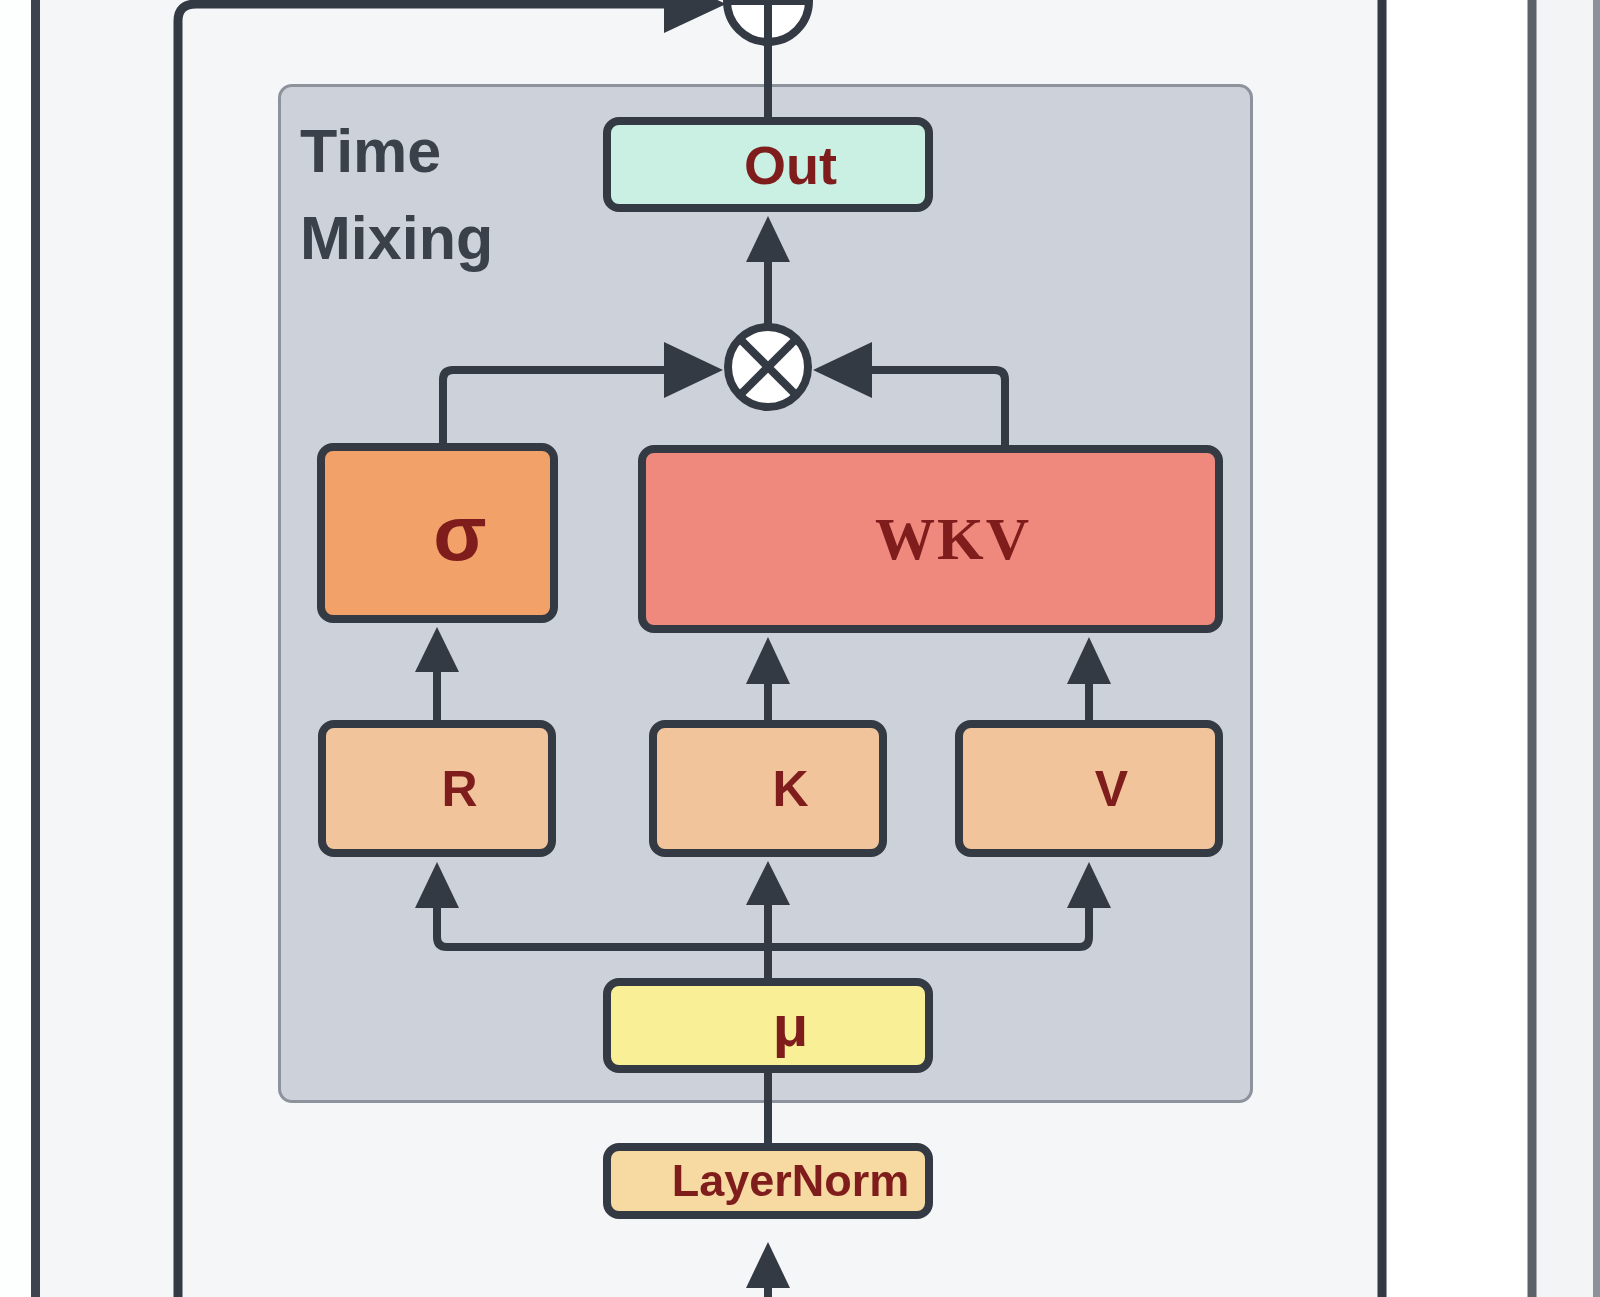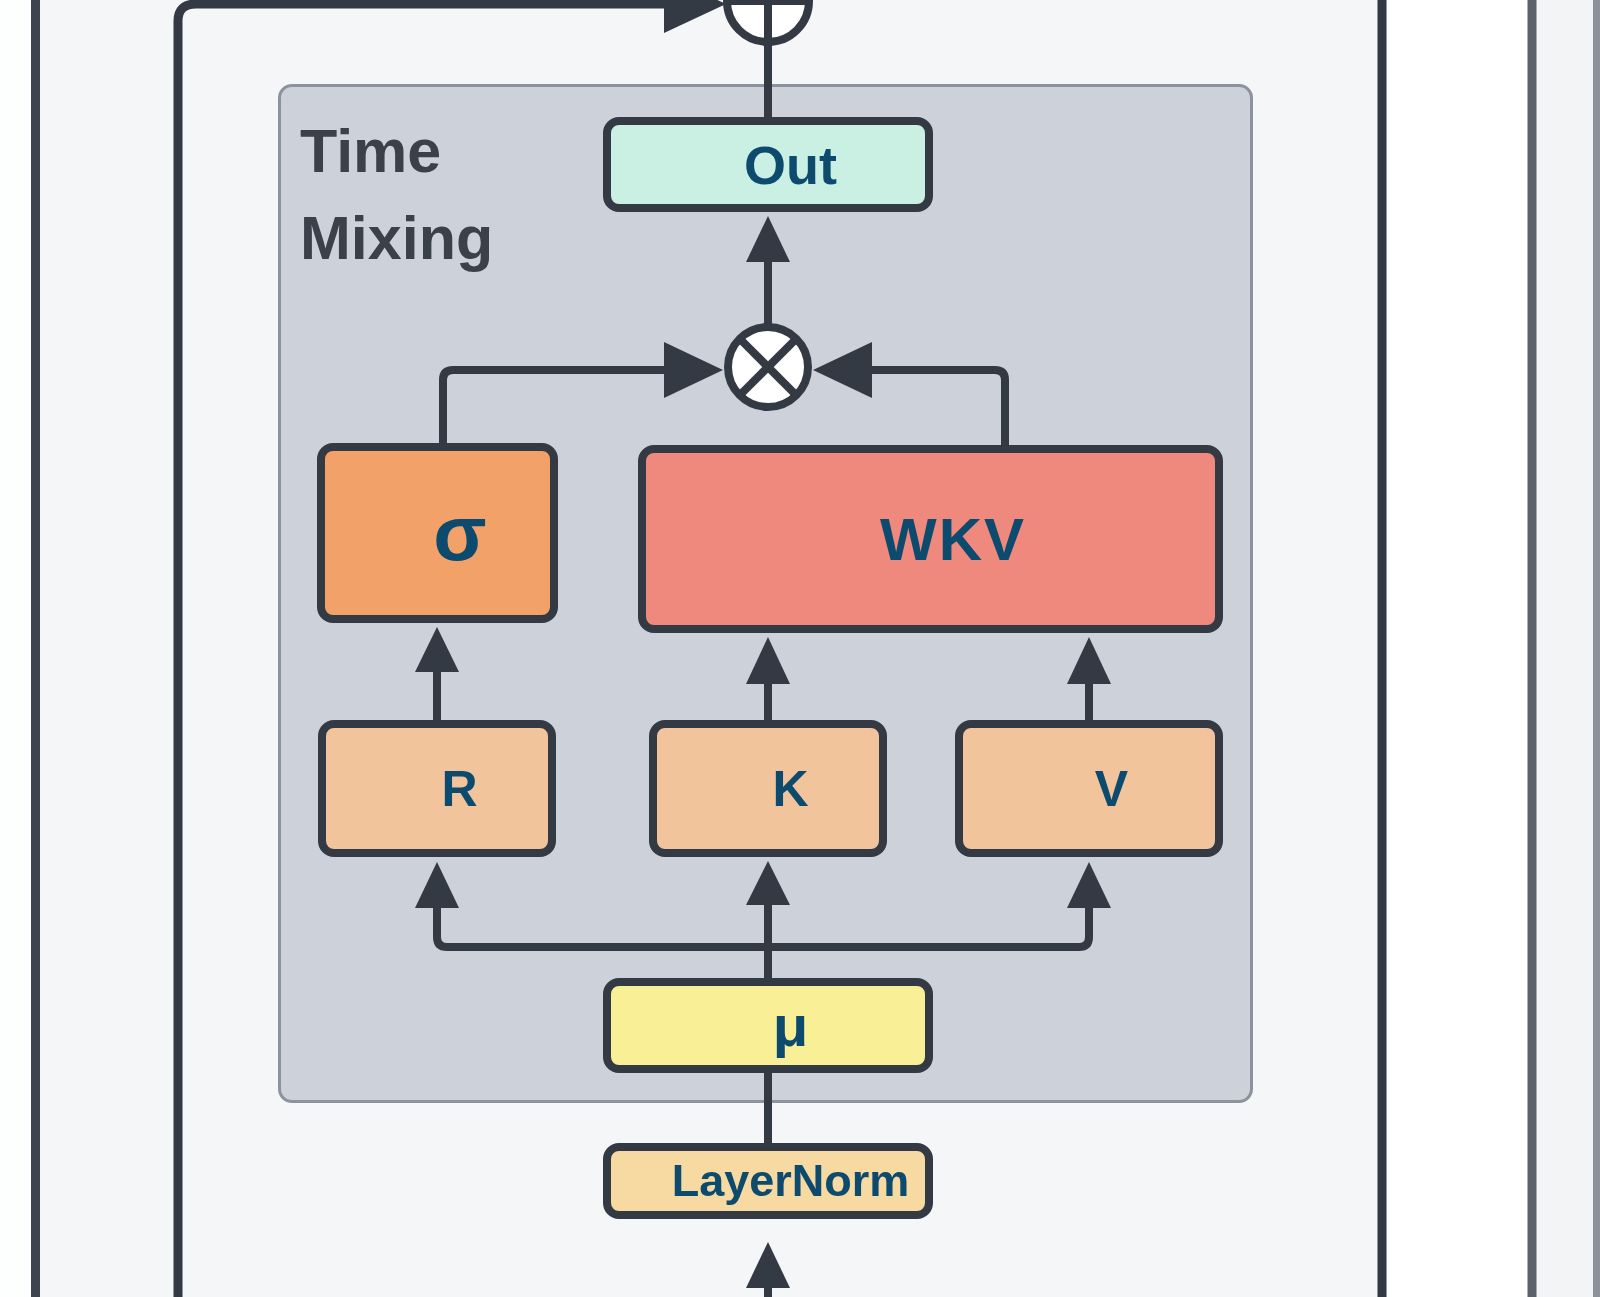--- a/index.html
+++ b/index.html
@@ -23,25 +23,25 @@
   #panel-label{
     position:absolute;left:300px;top:108px;width:215px;z-index:3;
     text-align:left;font-weight:bold;font-size:61px;line-height:1.42;
     color:#3a414b;
   }
   svg.wires{position:absolute;left:0;top:0;z-index:2;}
   .node{
     position:absolute;z-index:3;box-sizing:border-box;
     border:8px solid #333a44;border-radius:16px;
     display:flex;align-items:center;justify-content:center;
-    font-weight:bold;color:#0c4a6e;padding-left:45px;
+    font-weight:bold;color:#7f1d1d;padding-left:45px;
   }
   #node-out{left:603px;top:117px;width:330px;height:95px;background:#c9f0e2;font-size:54px;}
   #node-sigma{left:317px;top:443px;width:241px;height:180px;background:#f2a268;font-size:78px;}
-  #node-wkv{left:638px;top:445px;width:585px;height:188px;background:#f0897d;font-size:60px;letter-spacing:2px;}
+  #node-wkv{left:638px;top:445px;width:585px;height:188px;background:#f0897d;font-size:60px;letter-spacing:2px;font-family:Liberation Serif, serif;}
   #node-r{left:318px;top:720px;width:238px;height:137px;background:#f2c49c;font-size:50px;}
   #node-k{left:649px;top:720px;width:238px;height:137px;background:#f2c49c;font-size:50px;}
   #node-v{left:955px;top:720px;width:268px;height:137px;background:#f2c49c;font-size:50px;}
   #node-mu{left:603px;top:978px;width:330px;height:95px;background:#f8ef97;font-size:58px;}
   #node-layernorm{left:603px;top:1143px;width:330px;height:76px;background:#f7d9a2;font-size:45px;}
 </style>
 </head>
 <body>
 
 <div class="strip" id="strip-left-white"></div>

